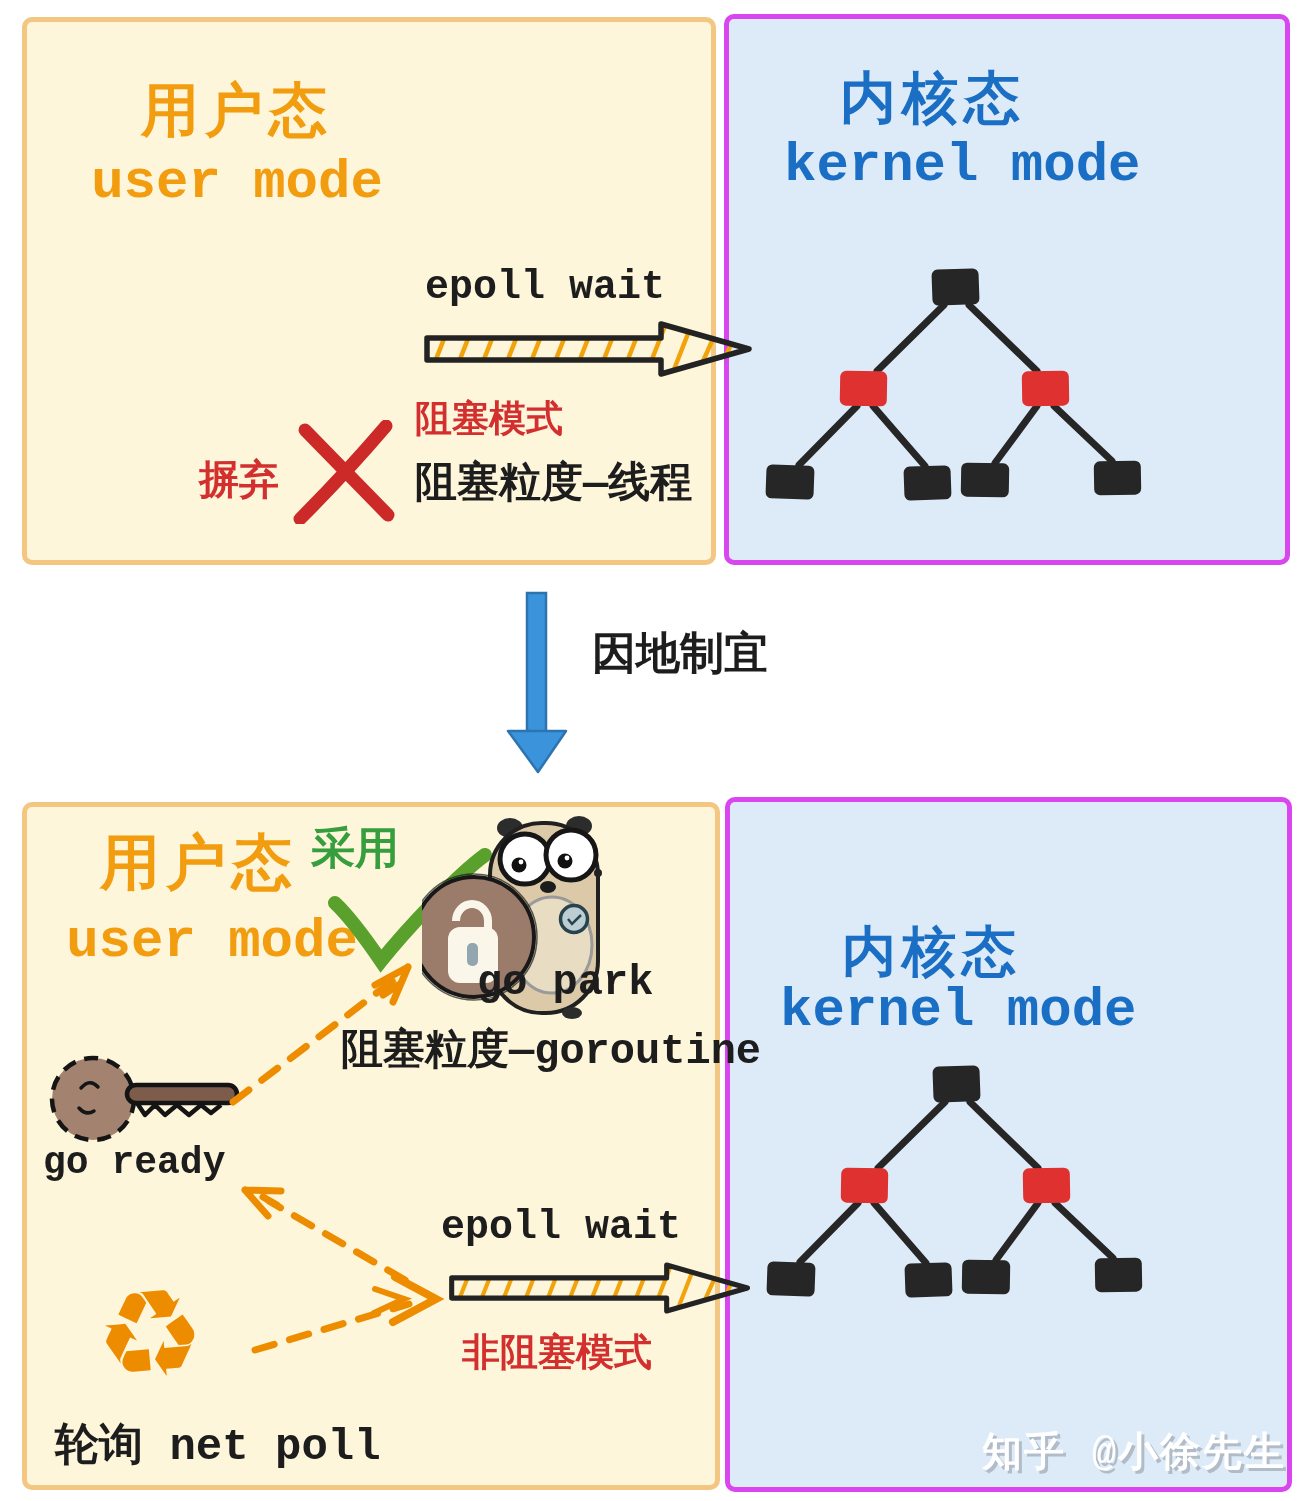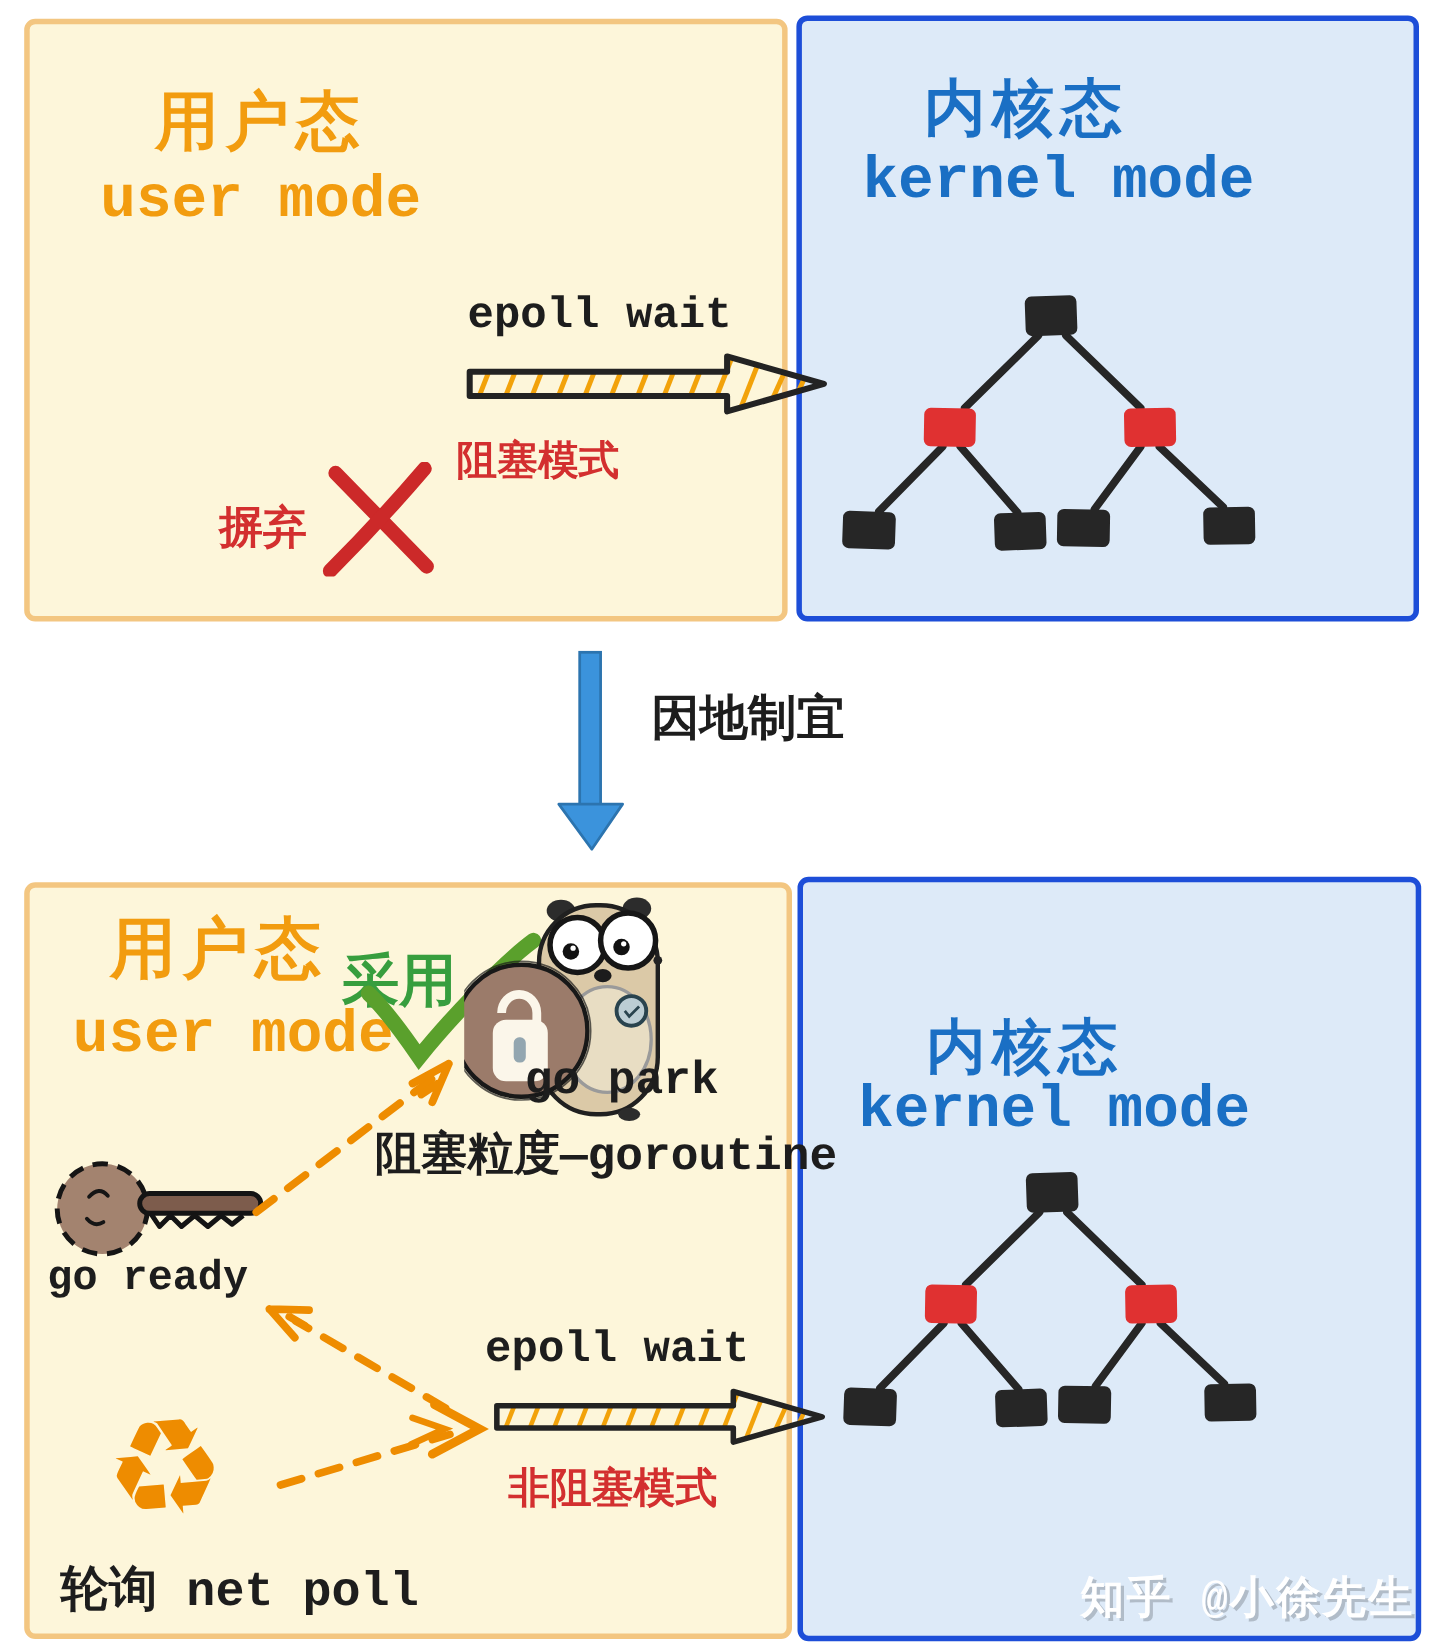--- a/index.html
+++ b/index.html
@@ -2,21 +2,21 @@
 <html><head>
 <meta charset="utf-8">
 <style>
   html,body{margin:0;padding:0;background:#ffffff;}
   #stage{
     position:relative;width:1312px;height:1501px;overflow:hidden;
     font-family:Liberation Mono, monospace;color:#1d1d1d;background:#ffffff;
   }
   .panel{position:absolute;border-radius:10px;box-sizing:border-box;}
   .panel.yellow{background:#fdf6da;border:5px solid #f3c681;z-index:2;}
-  .panel.blue{background:#ddeaf8;border:5px solid #1d4ed8;z-index:1;}
+  .panel.blue{background:#ddeaf8;border:5px solid #d946ef;z-index:1;}
   .abs{position:absolute;}
   .t-zh{font-weight:bold;letter-spacing:6px;text-align:center;white-space:nowrap;}
   .t-en{font-weight:bold;text-align:center;white-space:nowrap;}
   .orange{color:#f29c0f;}
   .blue-t{color:#1a6fc4;}
   .red-t{color:#d32f2f;font-weight:bold;}
   .green-t{color:#379e3e;font-weight:bold;}
   .lbl{font-weight:600;white-space:nowrap;}
   svg{display:block;}
   
@@ -34,21 +34,21 @@
   #tk-zh{left:104px;top:42px;width:200px;font-size:56px;}
   #tk-en{left:55px;top:116px;width:295px;font-size:54px;}
   .tree{position:absolute;left:32px;top:248px;width:412px;height:247px;}
   
   #mid-arrow{left:505px;top:590px;width:64px;height:185px;}
   #mid-text{left:592px;top:628px;font-size:44px;font-weight:600;line-height:56px;color:#1d1d1d;z-index:3;}
   
   #p-bu{left:22px;top:802px;width:698px;height:688px;}
   #bu-zh{left:52px;top:16px;width:240px;font-size:60px;}
   #bu-en{left:30px;top:104px;width:310px;font-size:54px;}
-  #bu-adopt{left:284px;top:12px;font-size:52px;margin-top:38px;}
+  #bu-adopt{left:284px;top:12px;font-size:44px;}
   #bu-check{left:298px;top:38px;width:175px;height:130px;}
   #bu-gopher{left:395px;top:8px;width:215px;height:208px;}
   #bu-gopark{left:440px;top:152px;font-size:42px;margin-left:10px;}
   #bu-gran{left:314px;top:214px;font-size:42px;}
   #bu-key{left:14px;top:244px;width:208px;height:104px;}
   #bu-goready{left:16px;top:334px;font-size:38px;}
   #bu-dashes{left:0;top:0;width:698px;height:688px;pointer-events:none;}
   #bu-recycle{left:74px;top:442px;font-size:162px;line-height:170px;color:#ee8c00;transform:rotate(-5deg);font-weight:bold;}
   #bu-netpoll{left:28px;top:608px;font-size:44px;}
   #bu-epoll{left:414px;top:398px;width:220px;font-size:40px;text-align:center;}
@@ -90,20 +90,21 @@
         <line x1="200" y1="54" x2="218" y2="8"></line>
           <line x1="224" y1="54" x2="242" y2="8"></line>
         <line x1="250" y1="54" x2="268" y2="8"></line>
           <line x1="276" y1="52" x2="294" y2="12"></line>
         <line x1="298" y1="48" x2="312" y2="18"></line>
       </g>
       <path d="M4,20 L238,20 L238,6 L326,31 L238,56 L238,42 L4,42 Z" fill="none" stroke="#232323" stroke-width="5.5" stroke-linejoin="round"></path>
     </svg>
 
     <div class="abs lbl red-t" id="tu-mode">阻塞模式</div>
+    <div class="abs lbl" id="tu-gran">阻塞粒度—线程</div>
     <div class="abs lbl red-t" id="tu-verdict">摒弃</div>
 
     <svg id="tu-x" class="abs" viewBox="0 0 112 104">
       <g stroke="#cc2929" stroke-width="13" stroke-linecap="round" fill="none">
         <path d="M16,10 Q55,50 99,95"></path>
         <path d="M97,6 Q56,54 11,99"></path>
       </g>
     </svg>
   </section>
 

